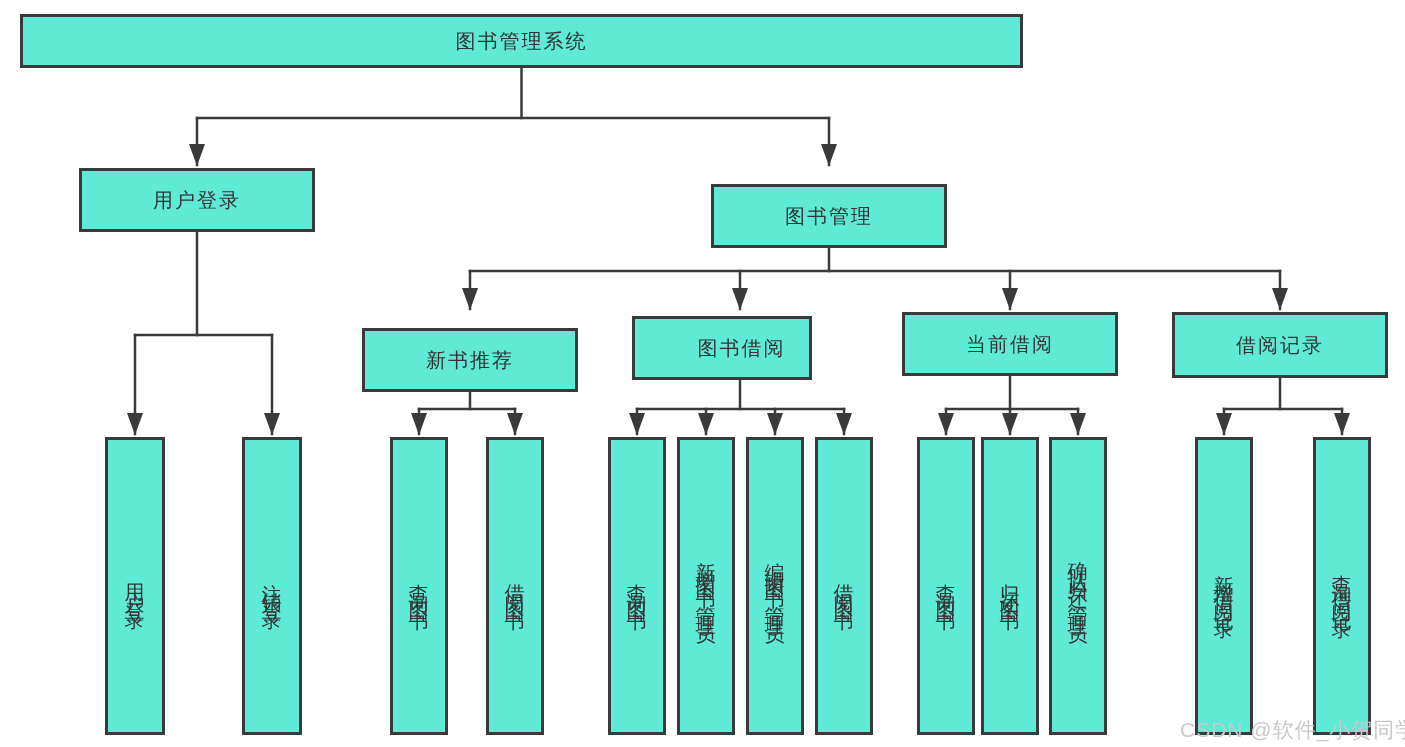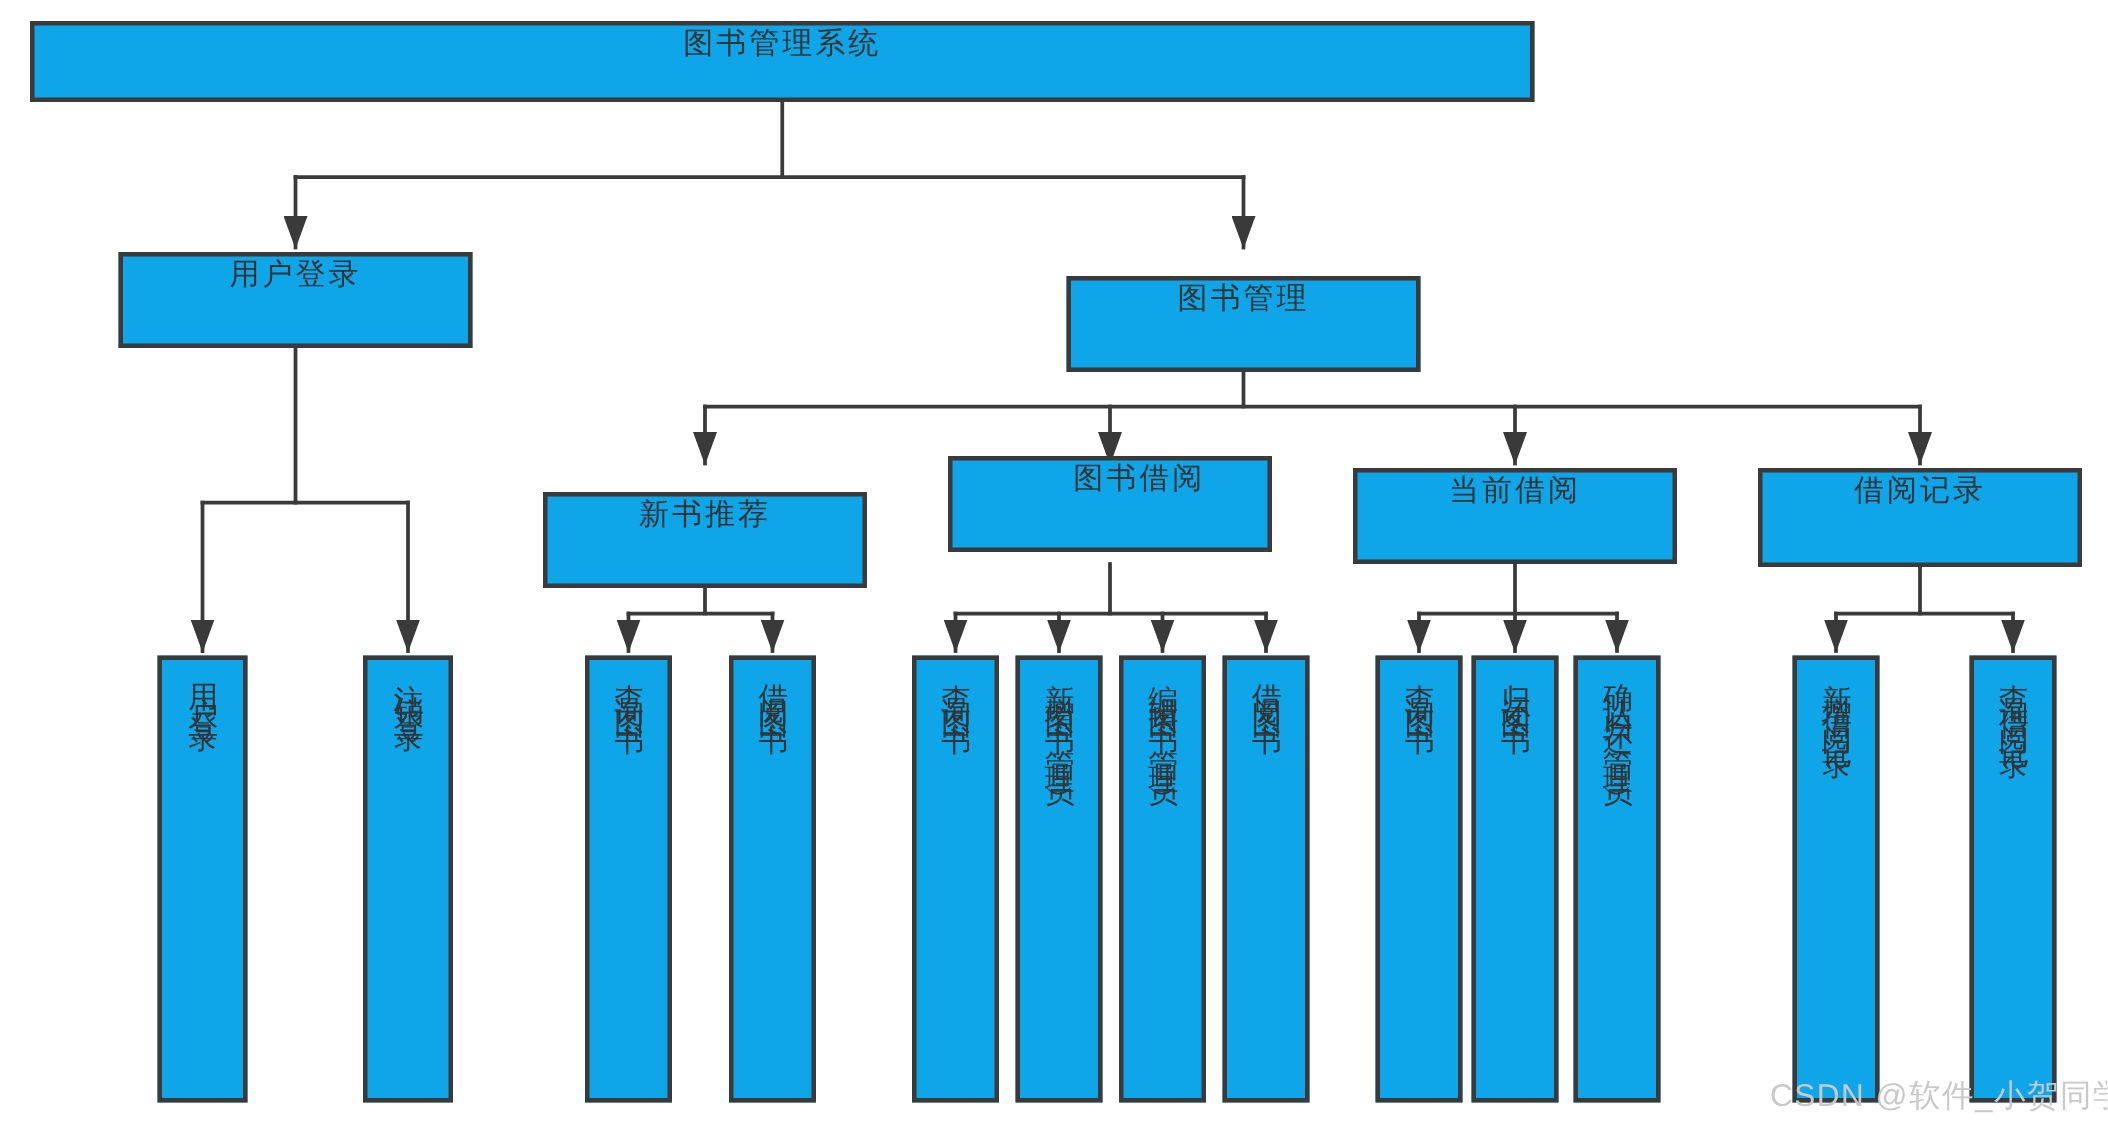--- a/index.html
+++ b/index.html
@@ -16,24 +16,24 @@
     overflow: hidden;
   }
   #connectors {
     position: absolute;
     left: 0; top: 0;
     width: 1405px; height: 747px;
   }
   .node {
     position: absolute;
     box-sizing: border-box;
-    background: #0ea5e9;
+    background: #5eead4;
     border: 3px solid #3a3a3a;
     display: flex;
-    align-items: flex-start;
+    align-items: center;
     justify-content: center;
     color: #333333;
     font-size: 20px;
     letter-spacing: 2px;
     z-index: 2;
   }
   .node .hlabel {
     white-space: nowrap;
     line-height: 1.2;
   }
@@ -118,21 +118,21 @@
   <div class="node" style="left:79px; top:168px; width:236px; height:64px;">
     <span class="hlabel">用户登录</span>
   </div>
   <div class="node" style="left:711px; top:168px; width:236px; height:64px;margin-top:16px;">
     <span class="hlabel">图书管理</span>
   </div>
 
   <div class="node" style="left:362px; top:328px; width:216px; height:64px;">
     <span class="hlabel">新书推荐</span>
   </div>
-  <div class="node" style="left:632px; top:304px; width:216px; height:64px;padding-left:39px;">
+  <div class="node" style="left:632px; top:316px; width:180px; height:64px;padding-left:39px;">
     <span class="hlabel">图书借阅</span>
   </div>
   <div class="node" style="left:902px; top:312px; width:216px; height:64px;">
     <span class="hlabel">当前借阅</span>
   </div>
   <div class="node" style="left:1172px; top:312px; width:216px; height:66px;">
     <span class="hlabel">借阅记录</span>
   </div>
 
   <div class="node leaf" style="left:105px; top:437px; width:60px; height:298px;">

